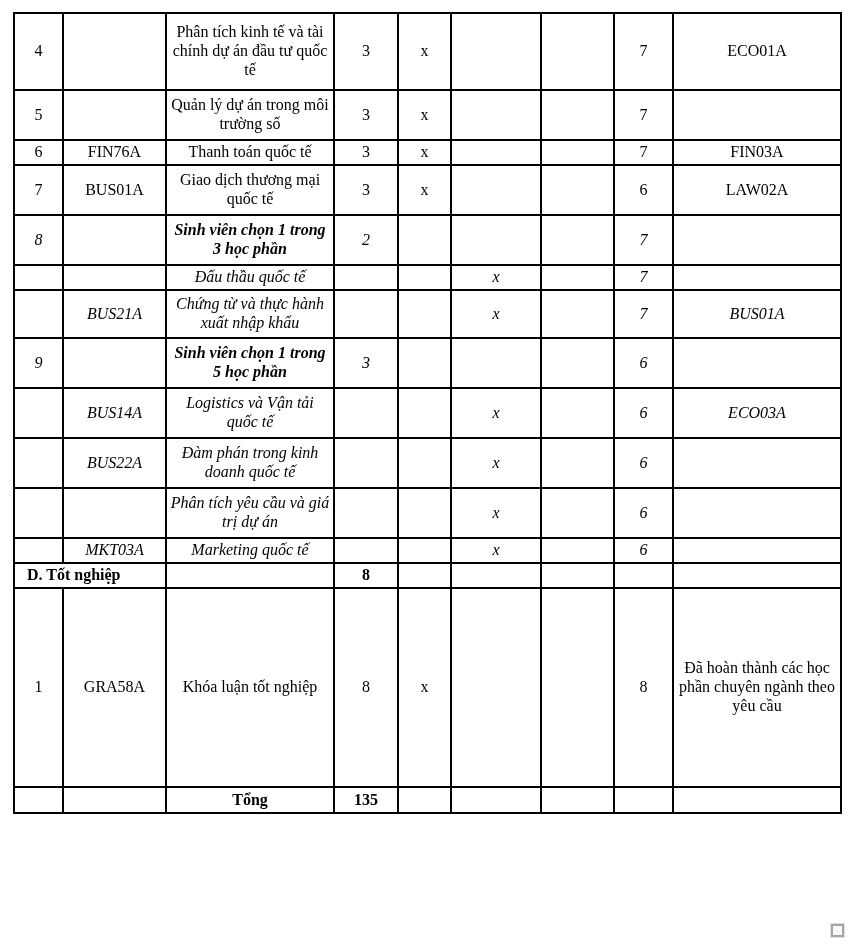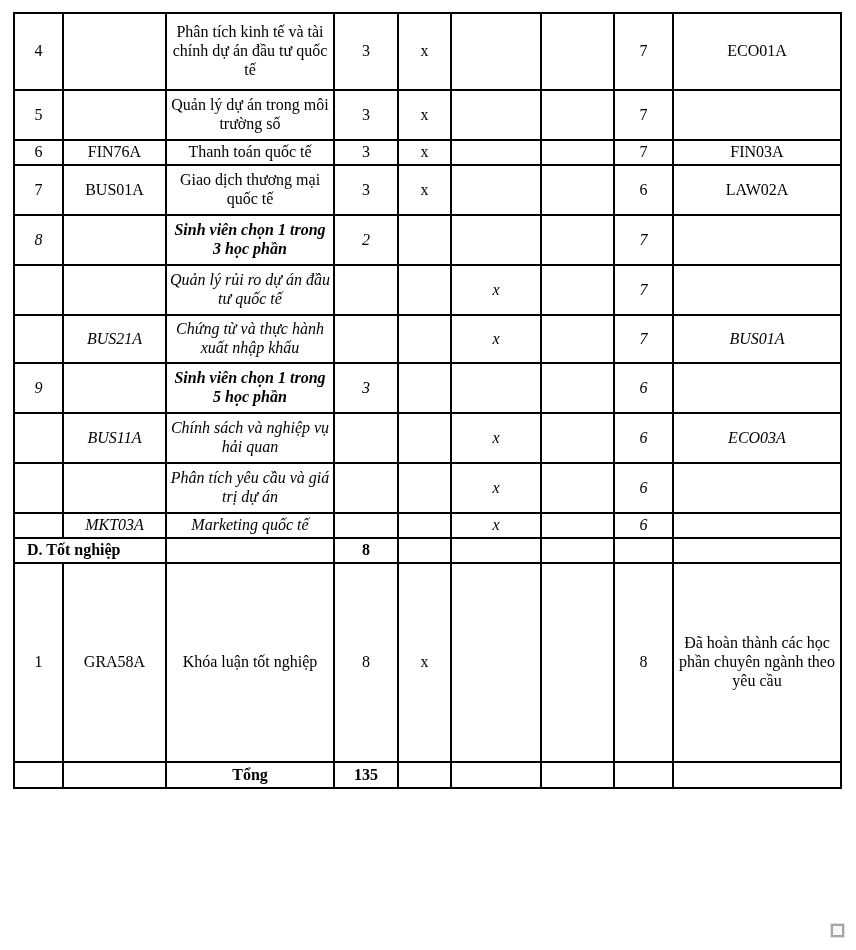--- a/index.html
+++ b/index.html
@@ -114,32 +114,32 @@
       <td></td>
       <td class="name">Sinh viên chọn 1 trong 3 học phần</td>
       <td>2</td>
       <td></td>
       <td></td>
       <td></td>
       <td>7</td>
       <td></td>
     </tr>
 
-
-    <tr class="rh50 opt">
-      <td></td>
-      <td></td>
-      <td class="name">Quản lý rủi ro dự án đầu tư quốc tế</td>
-      <td></td>
-      <td></td>
-      <td>x</td>
-      <td></td>
-      <td>7</td>
-      <td></td>
-    </tr>
+    <tr class="rh25 opt">
+      <td></td>
+      <td></td>
+      <td class="name">Đấu thầu quốc tế</td>
+      <td></td>
+      <td></td>
+      <td>x</td>
+      <td></td>
+      <td>7</td>
+      <td></td>
+    </tr>
+
 
     <tr class="rh61 opt">
       <td></td>
       <td>BUS21A</td>
       <td class="name">Chứng từ và thực hành xuất nhập khẩu</td>
       <td></td>
       <td></td>
       <td>x</td>
       <td></td>
       <td>7</td>
@@ -151,33 +151,44 @@
       <td></td>
       <td class="name">Sinh viên chọn 1 trong 5 học phần</td>
       <td>3</td>
       <td></td>
       <td></td>
       <td></td>
       <td>6</td>
       <td></td>
     </tr>
 
-
-
     <tr class="rh50 opt">
       <td></td>
-      <td>BUS11A</td>
-      <td class="name">Chính sách và nghiệp vụ hải quan</td>
+      <td>BUS14A</td>
+      <td class="name">Logistics và Vận tải quốc tế</td>
       <td></td>
       <td></td>
       <td>x</td>
       <td></td>
       <td>6</td>
       <td>ECO03A</td>
     </tr>
+
+    <tr class="rh50 opt">
+      <td></td>
+      <td>BUS22A</td>
+      <td class="name">Đàm phán trong kinh doanh quốc tế</td>
+      <td></td>
+      <td></td>
+      <td>x</td>
+      <td></td>
+      <td>6</td>
+      <td></td>
+    </tr>
+
 
     <tr class="rh50 opt">
       <td></td>
       <td></td>
       <td class="name">Phân tích yêu cầu và giá trị dự án</td>
       <td></td>
       <td></td>
       <td>x</td>
       <td></td>
       <td>6</td>

